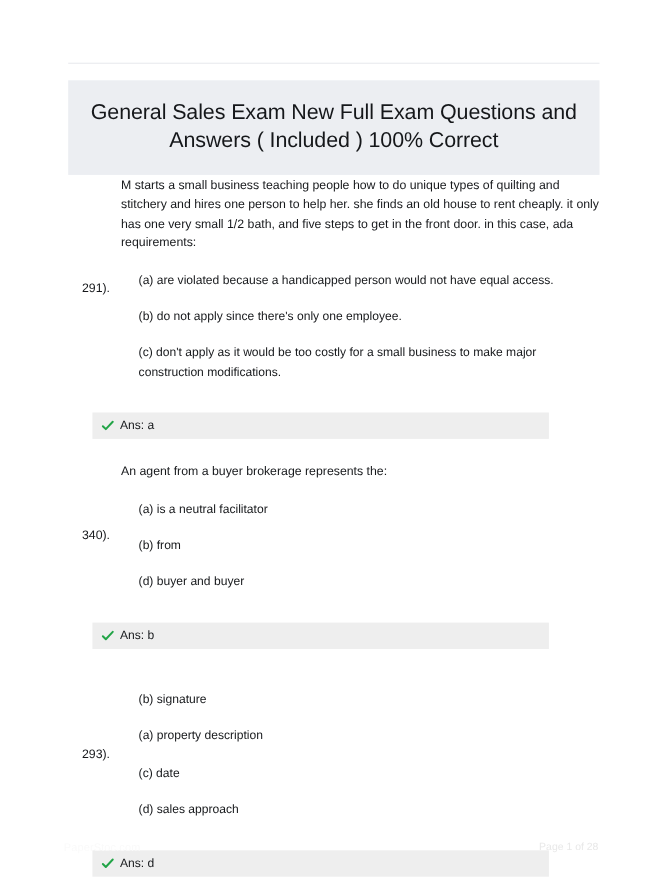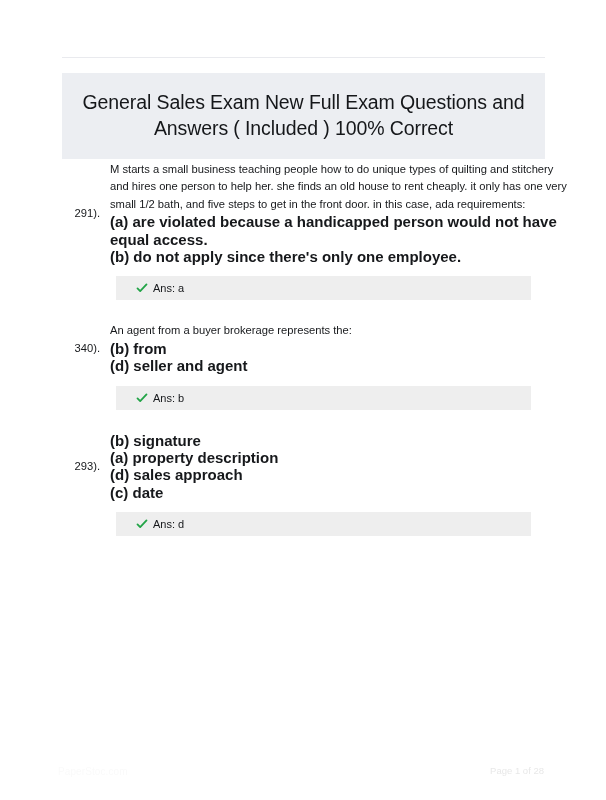--- a/index.html
+++ b/index.html
@@ -78,48 +78,47 @@
     text-align: right;
     padding-right: 10px;
     box-sizing: border-box;
     font-size: 11.2px;
     line-height: 17.4px;
     color: #16181b;
   }
 
   .q-body {
     flex: 1 1 auto;
-    padding-right: 39px;
+    padding-right: 56px;
   }
 
   .q-stem {
     font-size: 11.2px;
     line-height: 17.4px;
     color: #16181b;
     margin: 0;
   }
 
   .q-option {
-    font-size: 15px;
+    font-size: 11px;
     line-height: 17.4px;
     color: #16181b;
-    margin: 0;
-    font-weight: bold;
+    margin: 16px;
   }
 
   
   .answer-bar {
-    margin-left: 116px;
+    margin-left: 84px;
     margin-top: 11px;
     width: 415px;
     height: 24px;
     background: #eeeeee;
     display: flex;
     align-items: center;
-    padding-left: 20px;
+    padding-left: 8px;
     box-sizing: border-box;
   }
   .check-icon {
     width: 12px;
     height: 12px;
     flex: 0 0 12px;
     margin-right: 5px;
     display: block;
   }
   .answer-text {
@@ -161,55 +160,57 @@
 
   <div class="questions">
 
     <div class="question-block">
       <div class="q-row">
         <div class="q-number">291).</div>
         <div class="q-body">
           <p class="q-stem">M starts a small business teaching people how to do unique types of quilting and stitchery and hires one person to help her. she finds an old house to rent cheaply. it only has one very small 1/2 bath, and five steps to get in the front door. in this case, ada requirements:</p>
           <p class="q-option">(a) are violated because a handicapped person would not have equal access.</p>
           <p class="q-option">(b) do not apply since there's only one employee.</p>
+          <p class="q-option">(c) don't apply as it would be too costly for a small business to make major construction modifications.</p>
         </div>
       </div>
       <div class="answer-bar">
         <svg class="check-icon" viewBox="0 0 16 16">
           <path d="M2 8.6 L5.6 12.2 L14 3.2" fill="none" stroke="#22a447" stroke-width="2.4" stroke-linecap="round" stroke-linejoin="round"></path>
         </svg>
         <span class="answer-text">Ans: a</span>
       </div>
     </div>
 
     <div class="question-block">
       <div class="q-row">
         <div class="q-number">340).</div>
         <div class="q-body">
           <p class="q-stem">An agent from a buyer brokerage represents the:</p>
+          <p class="q-option">(a) is a neutral facilitator</p>
           <p class="q-option">(b) from</p>
-          <p class="q-option">(d) seller and agent</p>
+          <p class="q-option">(d) buyer and buyer</p>
         </div>
       </div>
       <div class="answer-bar">
         <svg class="check-icon" viewBox="0 0 16 16">
           <path d="M2 8.6 L5.6 12.2 L14 3.2" fill="none" stroke="#22a447" stroke-width="2.4" stroke-linecap="round" stroke-linejoin="round"></path>
         </svg>
         <span class="answer-text">Ans: b</span>
       </div>
     </div>
 
     <div class="question-block">
       <div class="q-row">
         <div class="q-number">293).</div>
         <div class="q-body">
           <p class="q-option">(b) signature</p>
           <p class="q-option">(a) property description</p>
+          <p class="q-option">(c) date</p>
           <p class="q-option">(d) sales approach</p>
-          <p class="q-option">(c) date</p>
         </div>
       </div>
       <div class="answer-bar">
         <svg class="check-icon" viewBox="0 0 16 16">
           <path d="M2 8.6 L5.6 12.2 L14 3.2" fill="none" stroke="#22a447" stroke-width="2.4" stroke-linecap="round" stroke-linejoin="round"></path>
         </svg>
         <span class="answer-text">Ans: d</span>
       </div>
     </div>
 

